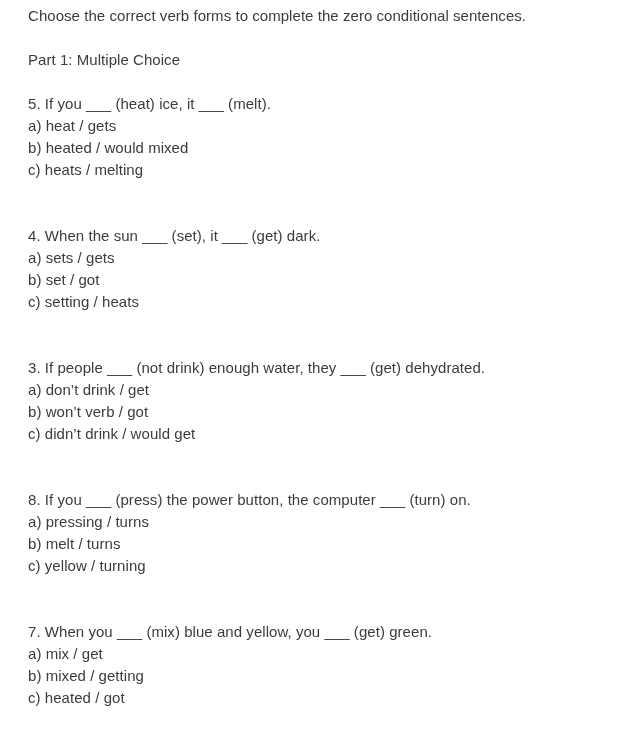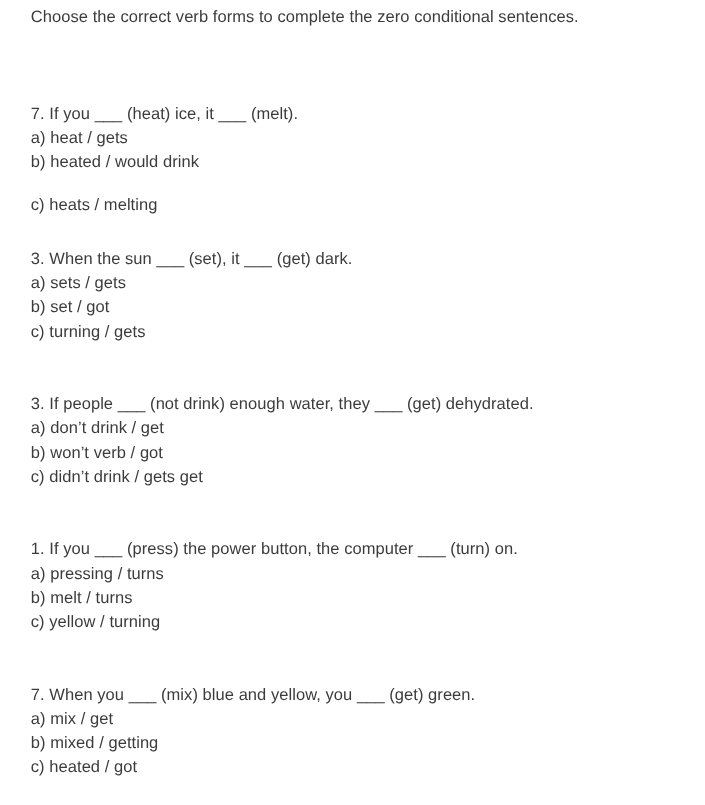--- a/index.html
+++ b/index.html
@@ -12,44 +12,45 @@
   .line {
     position: absolute; left: 28px; height: 22px; line-height: 22px;
     white-space: nowrap; letter-spacing: 0.05px;
   }
 </style>
 </head>
 <body>
 
 <div class="doc">
   <div class="line" style="top:5px">Choose the correct verb forms to complete the zero conditional sentences.</div>
+  <div class="line" style="top:49px">Part 1: Multiple Choice</div>
 
   <div>
-    <div class="line" style="top:93px">7. If you ___ (heat) ice, it ___ (melt).</div>
+    <div class="line" style="top:93px">5. If you ___ (heat) ice, it ___ (melt).</div>
     <div class="line" style="top:115px">a) heat / gets</div>
-    <div class="line" style="top:137px">b) heated / would drink</div>
-    <div class="line" style="top:176px">c) heats / melting</div>
+    <div class="line" style="top:137px">b) heated / would mixed</div>
+    <div class="line" style="top:159px">c) heats / melting</div>
   </div>
 
   <div>
-    <div class="line" style="top:225px">3. When the sun ___ (set), it ___ (get) dark.</div>
+    <div class="line" style="top:225px">4. When the sun ___ (set), it ___ (get) dark.</div>
     <div class="line" style="top:247px">a) sets / gets</div>
     <div class="line" style="top:269px">b) set / got</div>
-    <div class="line" style="top:291px">c) turning / gets</div>
+    <div class="line" style="top:291px">c) setting / heats</div>
   </div>
 
   <div>
     <div class="line" style="top:357px">3. If people ___ (not drink) enough water, they ___ (get) dehydrated.</div>
     <div class="line" style="top:379px">a) don’t drink / get</div>
     <div class="line" style="top:401px">b) won’t verb / got</div>
-    <div class="line" style="top:423px">c) didn’t drink / gets get</div>
+    <div class="line" style="top:423px">c) didn’t drink / would get</div>
   </div>
 
   <div>
-    <div class="line" style="top:489px">1. If you ___ (press) the power button, the computer ___ (turn) on.</div>
+    <div class="line" style="top:489px">8. If you ___ (press) the power button, the computer ___ (turn) on.</div>
     <div class="line" style="top:511px">a) pressing / turns</div>
     <div class="line" style="top:533px">b) melt / turns</div>
     <div class="line" style="top:555px">c) yellow / turning</div>
   </div>
 
   <div>
     <div class="line" style="top:621px">7. When you ___ (mix) blue and yellow, you ___ (get) green.</div>
     <div class="line" style="top:643px">a) mix / get</div>
     <div class="line" style="top:665px">b) mixed / getting</div>
     <div class="line" style="top:687px">c) heated / got</div>

